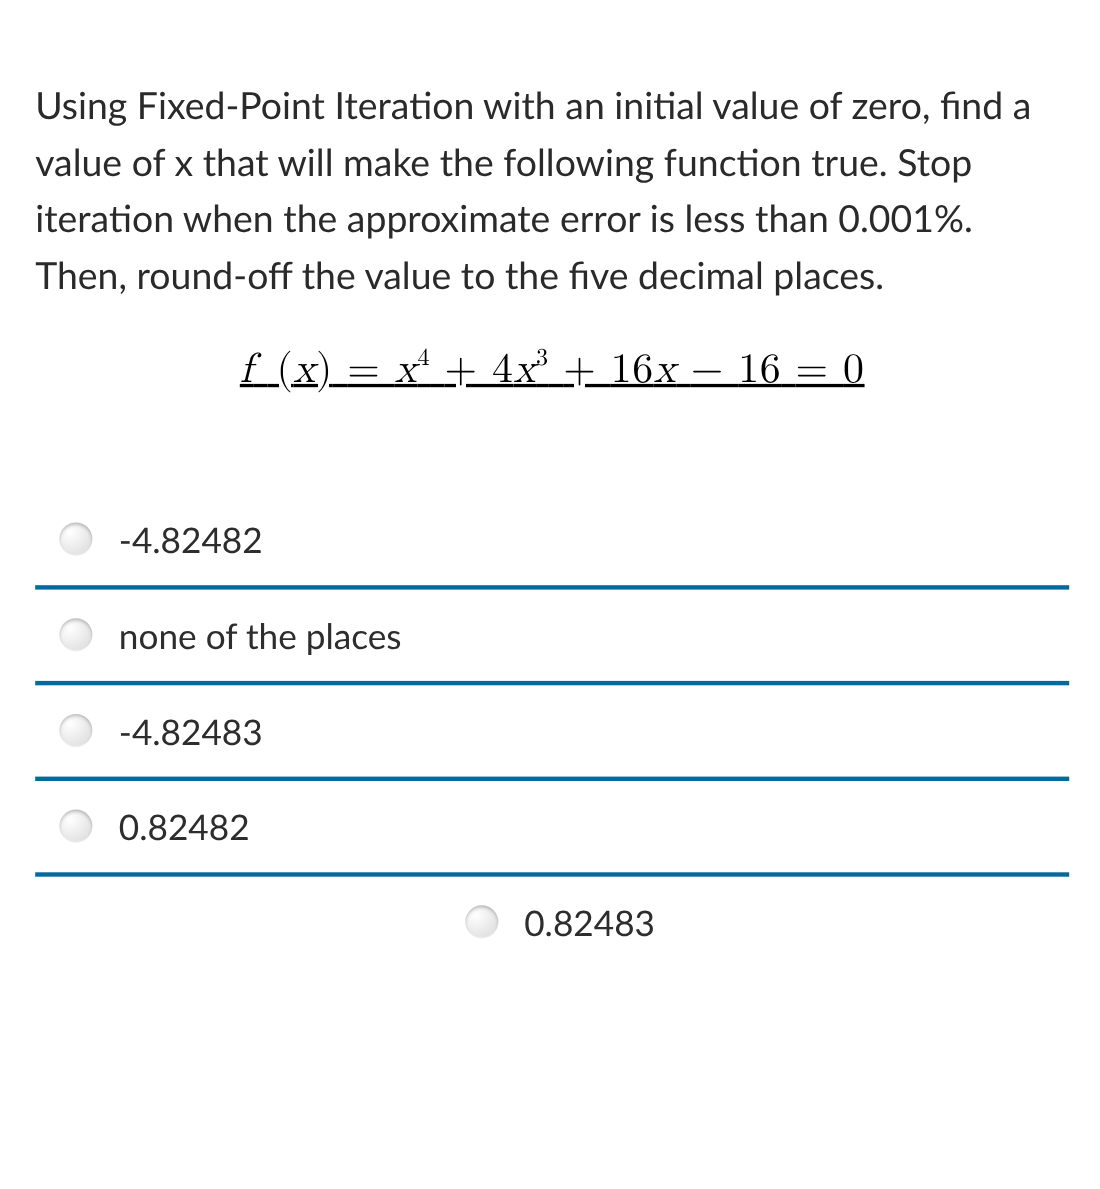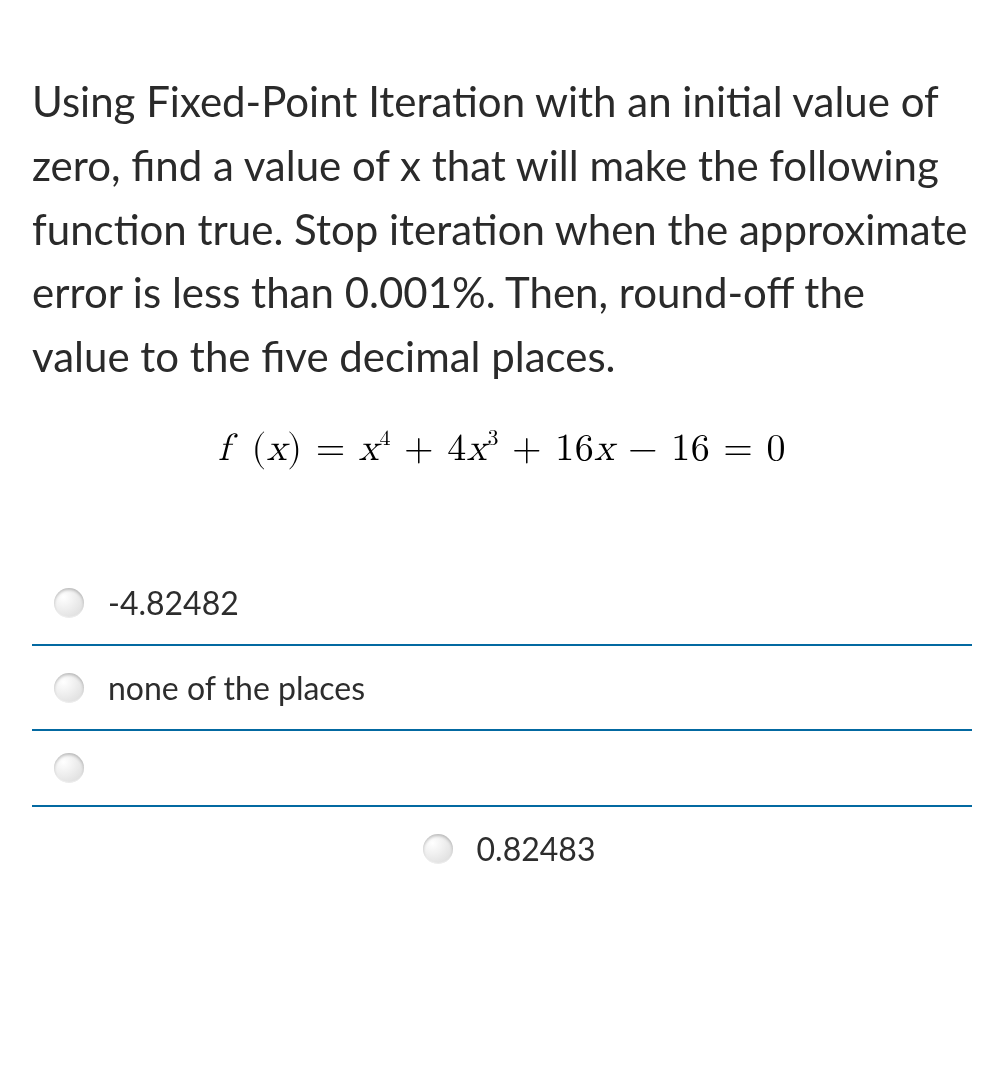--- a/index.html
+++ b/index.html
@@ -9,49 +9,50 @@
   }
   body {
     width: 1000px;
     height: 1081px;
     box-sizing: border-box;
     padding: 70px 28px 30px 32px;
     font-family: "Lato", "Helvetica Neue", Arial, sans-serif;
     color: #2d2d2d;
   }
   .question-text {
-    font-size: 42px;
+    font-size: 34px;
     line-height: 1.52;
     color: #2a2a2a;
     margin-bottom: 16px;
   }
   .equation-block {
     font-family: "Latin Modern Math", "Cambria Math", "STIX Two Math", Georgia, serif;
     font-size: 38px;
     text-align: center;
     color: #000;
     margin: 36px 0 90px 0;
     letter-spacing: 0.5px;
+    text-decoration: underline;
   }
   .equation-block .fn {
     font-style: italic;
   }
   .equation-block sup {
     font-size: 0.58em;
     vertical-align: super;
     position: relative;
     top: -0.05em;
   }
   .answers {
     margin-top: 40px;
   }
   .answer-row {
     display: flex;
     align-items: center;
-    border-bottom: 2px solid #0369a1;
+    border-bottom: 4px solid #0369a1;
     padding: 22px 8px 22px 22px;
   }
   .answer-row:last-child {
     border-bottom: none;
     justify-content: center;
   }
   .radio {
     width: 30px;
     height: 30px;
     flex: 0 0 30px;
@@ -92,21 +93,26 @@
     <div class="answer-label">-4.82482</div>
   </div>
 
   <div class="answer-row">
     <div class="radio"></div>
     <div class="answer-label">none of the places</div>
   </div>
 
   <div class="answer-row">
     <div class="radio"></div>
+    <div class="answer-label">-4.82483</div>
   </div>
 
+  <div class="answer-row">
+    <div class="radio"></div>
+    <div class="answer-label">0.82482</div>
+  </div>
 
   <div class="answer-row">
     <div class="radio"></div>
     <div class="answer-label">0.82483</div>
   </div>
 
 </div>
 
 </body></html>

